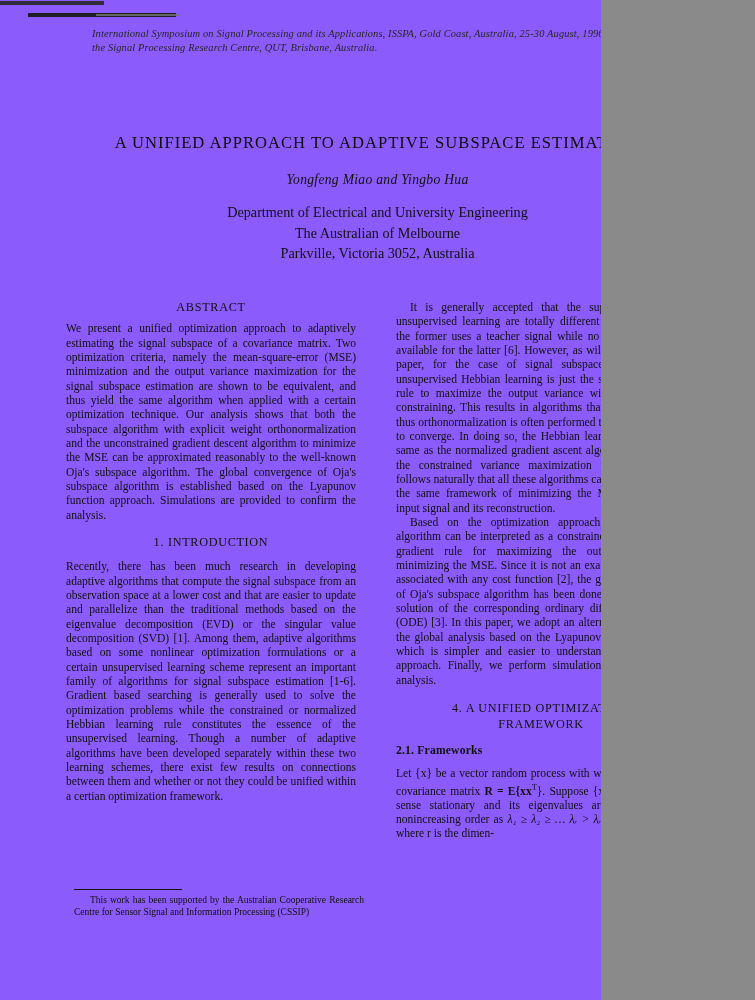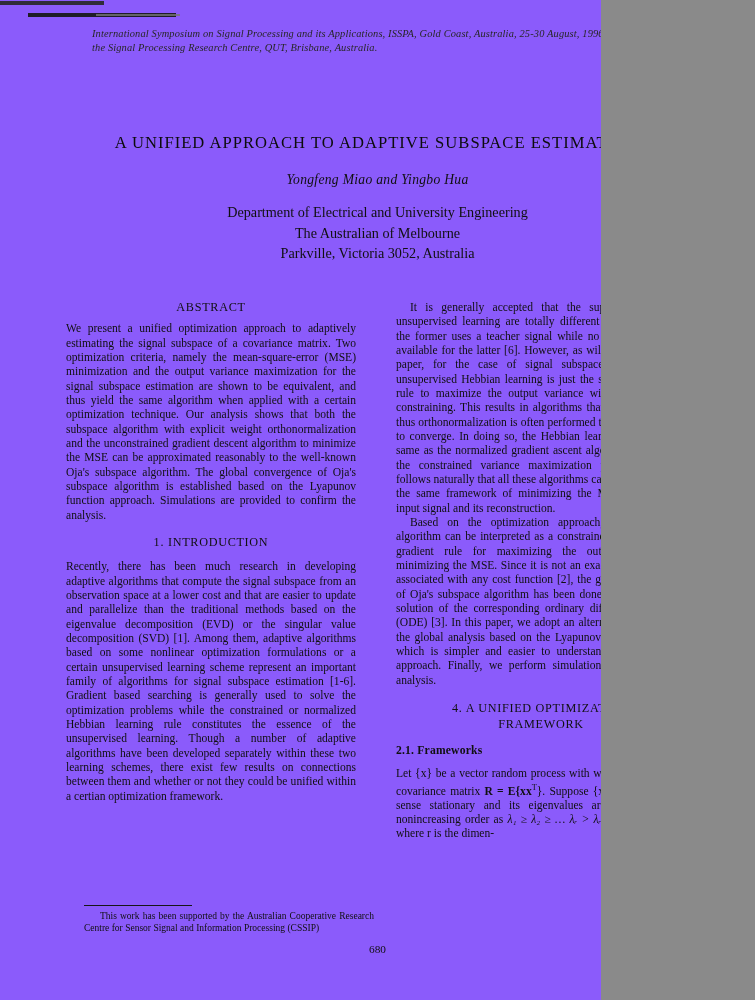--- a/index.html
+++ b/index.html
@@ -115,24 +115,23 @@
   }
   p.body {
     margin: 0 0 0 0;
     text-indent: 0;
   }
   p.body + p.body { margin-top: 0; text-indent: 14px; }
   p.indent { text-indent: 14px; }
 
   .footnote-wrap {
     position: absolute;
-    left: 84px;
+    left: 74px;
     top: 889px;
     width: 290px;
-    margin-top: 16px;
   }
   .footnote-rule {
     width: 108px;
     height: 1px;
     background: #1a1a1a;
     margin-bottom: 5px;
   }
   .footnote {
     font-size: 9.5px;
     line-height: 11.6px;
@@ -200,15 +199,14 @@
       <div>FRAMEWORK</div>
     </div>
 
     <div class="subsec-head">2.1.  Frameworks</div>
 
     <p class="body">
       <span>Let {x} be a vector random process with while mean and the covariance matrix </span><span class="mb">R = E{xx</span><sup>T</sup><span>}.</span><span> Suppose {x} is at least wide sense stationary and its eigenvalues are arranged in a nonincreasing order as </span><span class="mi">λ₁ ≥ λ₂ ≥ … λᵣ &gt; λᵣ₊₁ ≥ … ≥ λₙ &gt; 0,</span><span> where r is the dimen-</span>
     </p>
   </div>
 
-  <div class="page-num">680</div>
 
 </div>
 
 </body></html>

